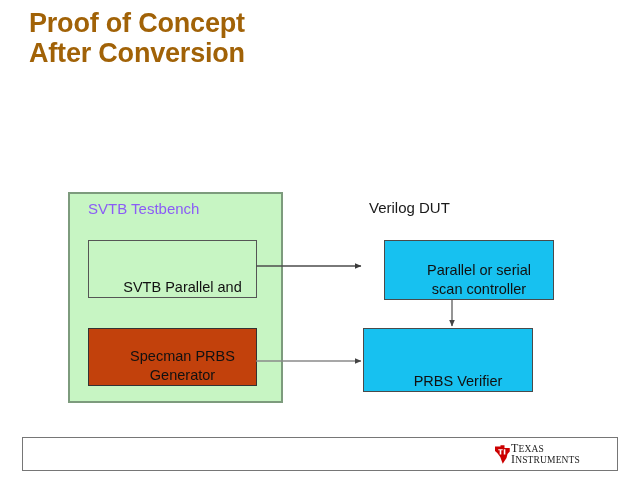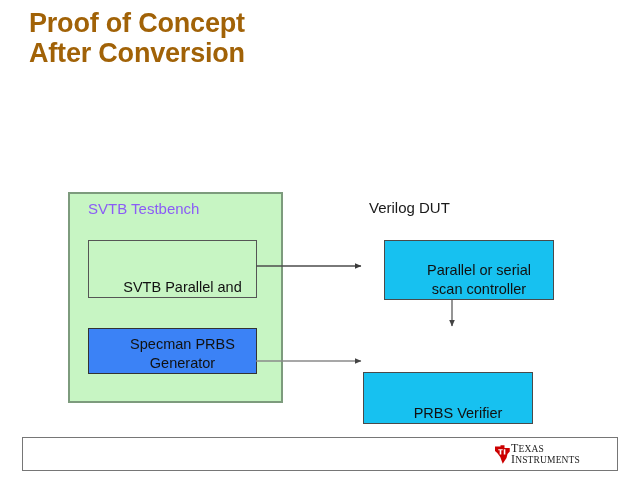--- a/index.html
+++ b/index.html
@@ -88,40 +88,39 @@
     top: 240px;
     width: 169px;
     height: 58px;
     background: #c7f5c3;
     border: 1px solid #555555;
   }
   #block-specman-prbs {
     left: 88px;
     top: 328px;
     width: 169px;
-    height: 46px;
-    background: #3b82f6;
+    height: 58px;
+    background: #c2410c;
     border: 1px solid #333333;
   }
   #block-scan-controller {
     left: 384px;
     top: 240px;
     width: 170px;
     height: 60px;
     background: #17c1f0;
     border: 1px solid #4a4a4a;
   }
   #block-prbs-verifier {
     left: 363px;
     top: 328px;
     width: 170px;
-    height: 52px;
+    height: 64px;
     background: #17c1f0;
     border: 1px solid #4a4a4a;
-    margin-top: 44px;
   }
 
   
   #arrow-layer {
     position: absolute;
     left: 0;
     top: 0;
     width: 638px;
     height: 478px;
     pointer-events: none;

